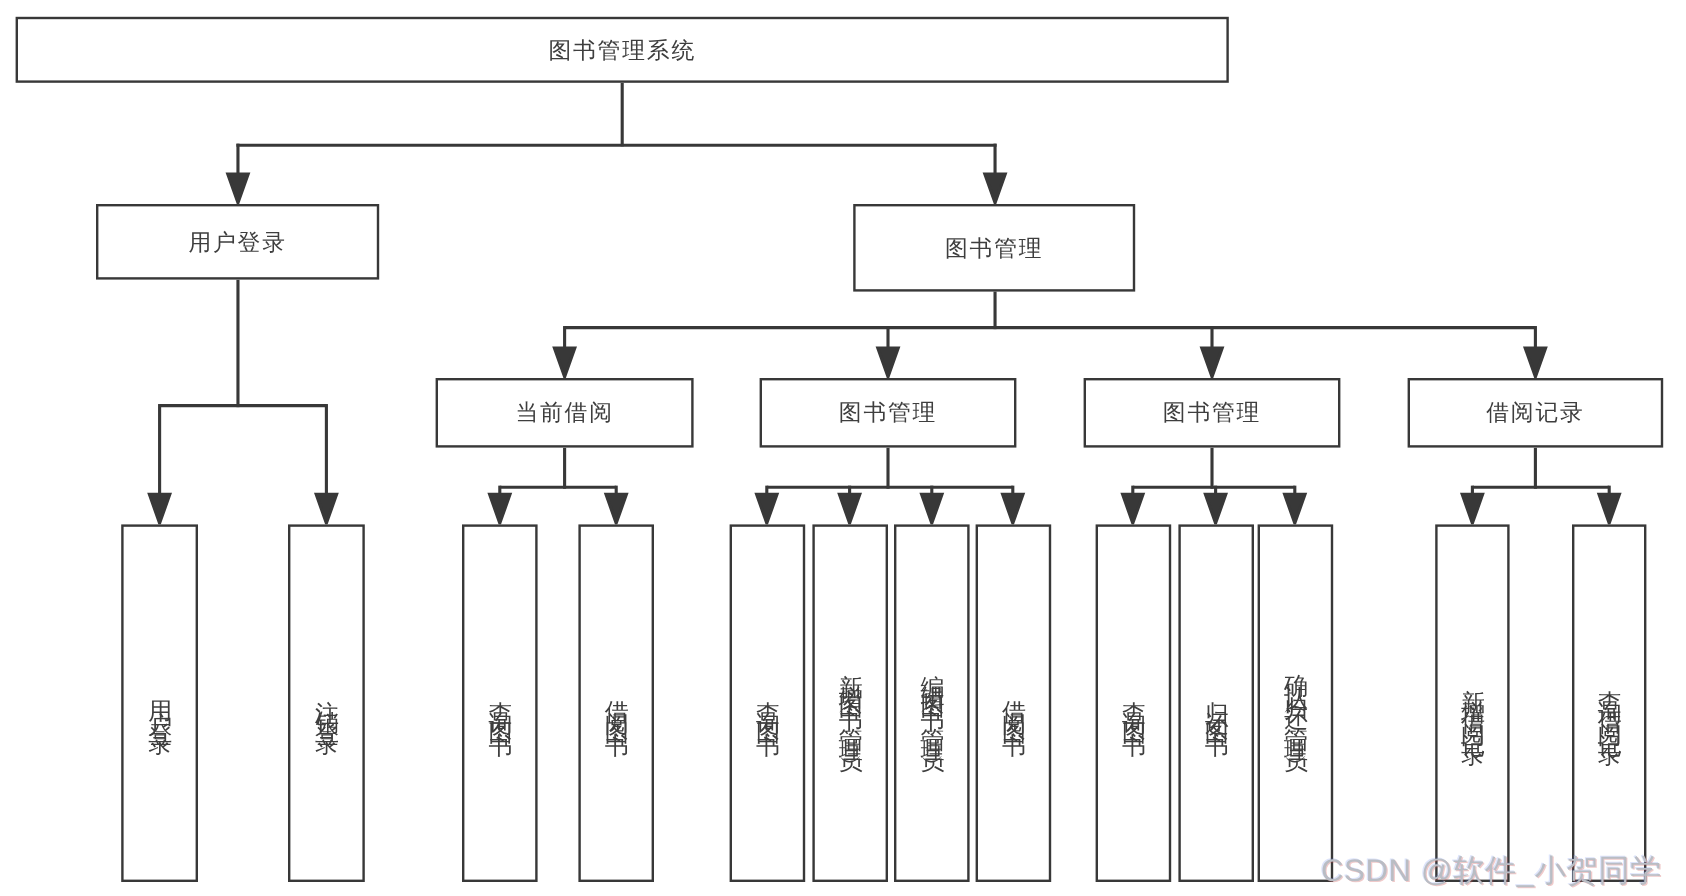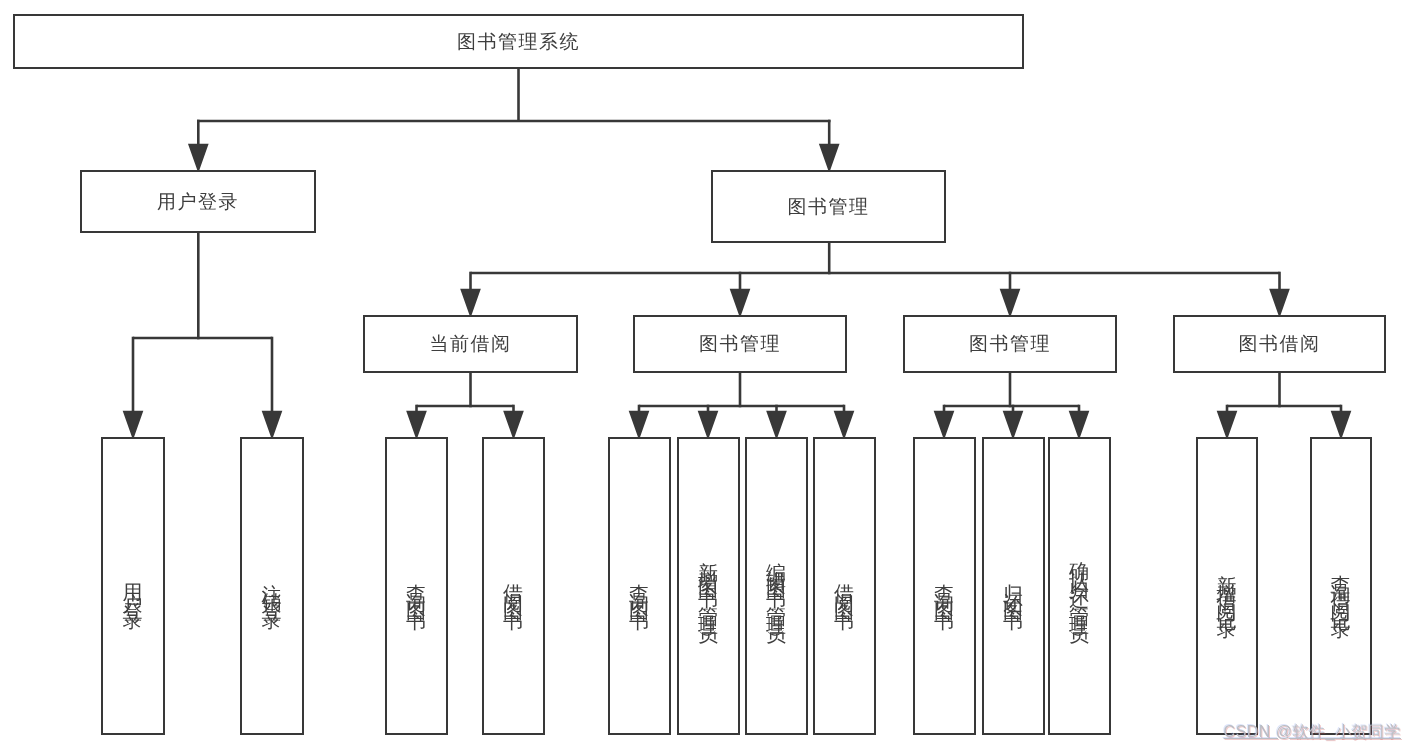--- a/index.html
+++ b/index.html
@@ -33,28 +33,27 @@
   }
   .v-node { font-size: 20px; }
   .v-node .vtext {
     writing-mode: vertical-rl;
     letter-spacing: 9px;
     line-height: 1;
     max-height: 280px;
   }
   .watermark {
     position: absolute;
-    right: 4px;
+    right: 20px;
     bottom: 4px;
-    font-size: 16px;
+    font-size: 26px;
     letter-spacing: 0.5px;
     color: #b9bdc4;
     text-shadow: 1px 1px 0 rgba(205, 80, 80, 0.30), -1px -1px 0 rgba(100, 130, 230, 0.22);
     white-space: nowrap;
-    text-decoration: underline;
   }
 </style>
 </head>
 <body>
 
 <div class="canvas">
 
   <svg class="wires" viewBox="0 0 1405 747" xmlns="http://www.w3.org/2000/svg">
     <g stroke="#383838" stroke-width="2.6" fill="#383838">
 
@@ -120,21 +119,21 @@
   </svg>
 
   <div class="node h-node" style="left:13px;top:14px;width:1011px;height:55px">图书管理系统</div>
 
   <div class="node h-node" style="left:80px;top:170px;width:236px;height:63px">用户登录</div>
   <div class="node h-node" style="left:711px;top:170px;width:235px;height:73px">图书管理</div>
 
   <div class="node h-node" style="left:363px;top:315px;width:215px;height:58px">当前借阅</div>
   <div class="node h-node" style="left:633px;top:315px;width:214px;height:58px">图书管理</div>
   <div class="node h-node" style="left:903px;top:315px;width:214px;height:58px">图书管理</div>
-  <div class="node h-node" style="left:1173px;top:315px;width:213px;height:58px">图书借阅</div>
+  <div class="node h-node" style="left:1173px;top:315px;width:213px;height:58px">借阅记录</div>
 
   <div class="node v-node" style="left:101px;top:437px;width:64px;height:298px">
     <span class="vtext">用户登录</span>
   </div>
   <div class="node v-node" style="left:240px;top:437px;width:64px;height:298px">
     <span class="vtext">注销登录</span>
   </div>
 
   <div class="node v-node" style="left:385px;top:437px;width:63px;height:298px">
     <span class="vtext">查询图书</span>

